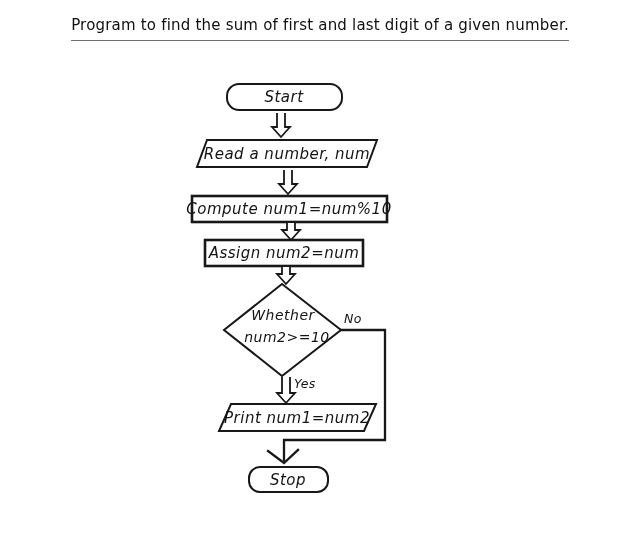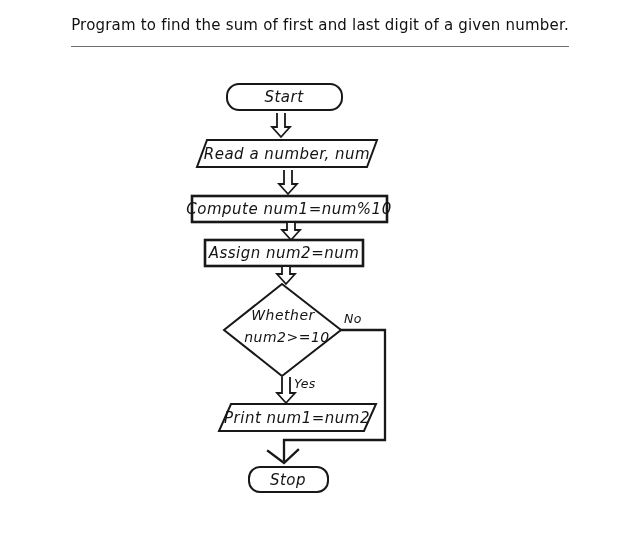--- a/index.html
+++ b/index.html
@@ -21,21 +21,21 @@
     left: 0;
     right: 0;
     text-align: center;
   }
   .title-text {
     display: inline-block;
     font-family: "DejaVu Sans", sans-serif;
     font-size: 15px;
     letter-spacing: 0.2px;
     color: #101010;
-    padding-bottom: 12px;
+    padding-bottom: 6px;
     border-bottom: 1.5px solid #6e6e6e;
     white-space: nowrap;
   }
   svg#flow {
     position: absolute;
     top: 0;
     left: 0;
   }
   .shape {
     fill: #ffffff;

